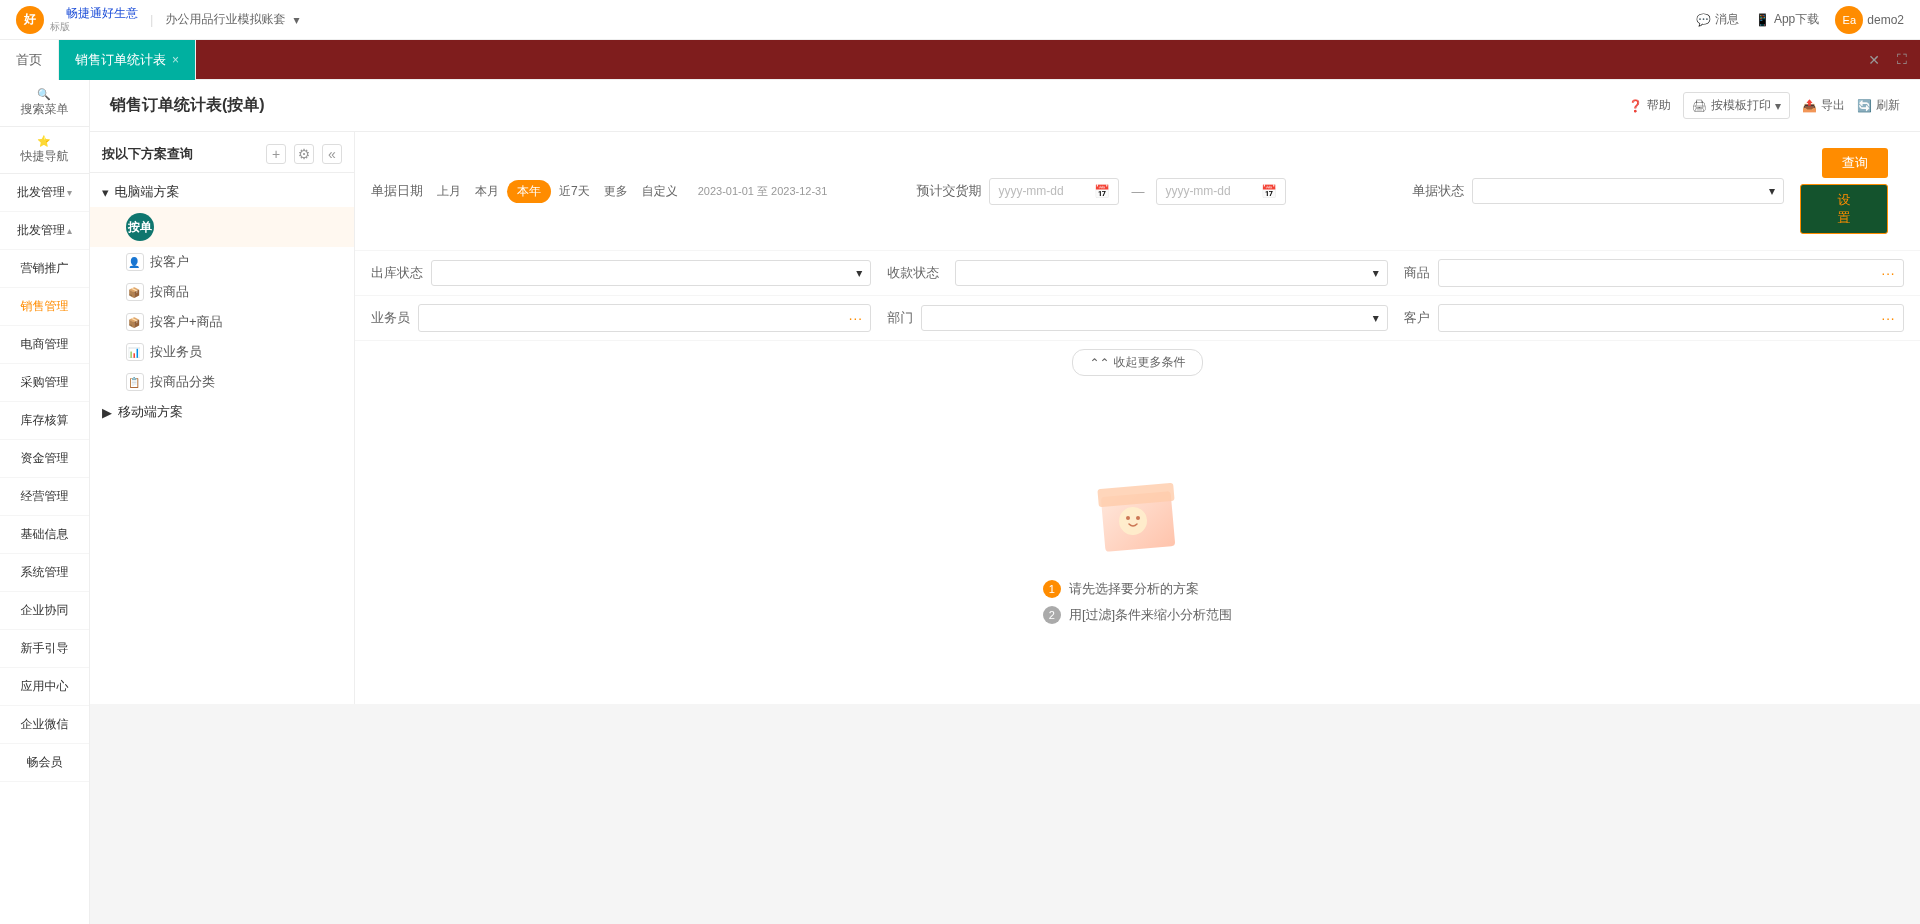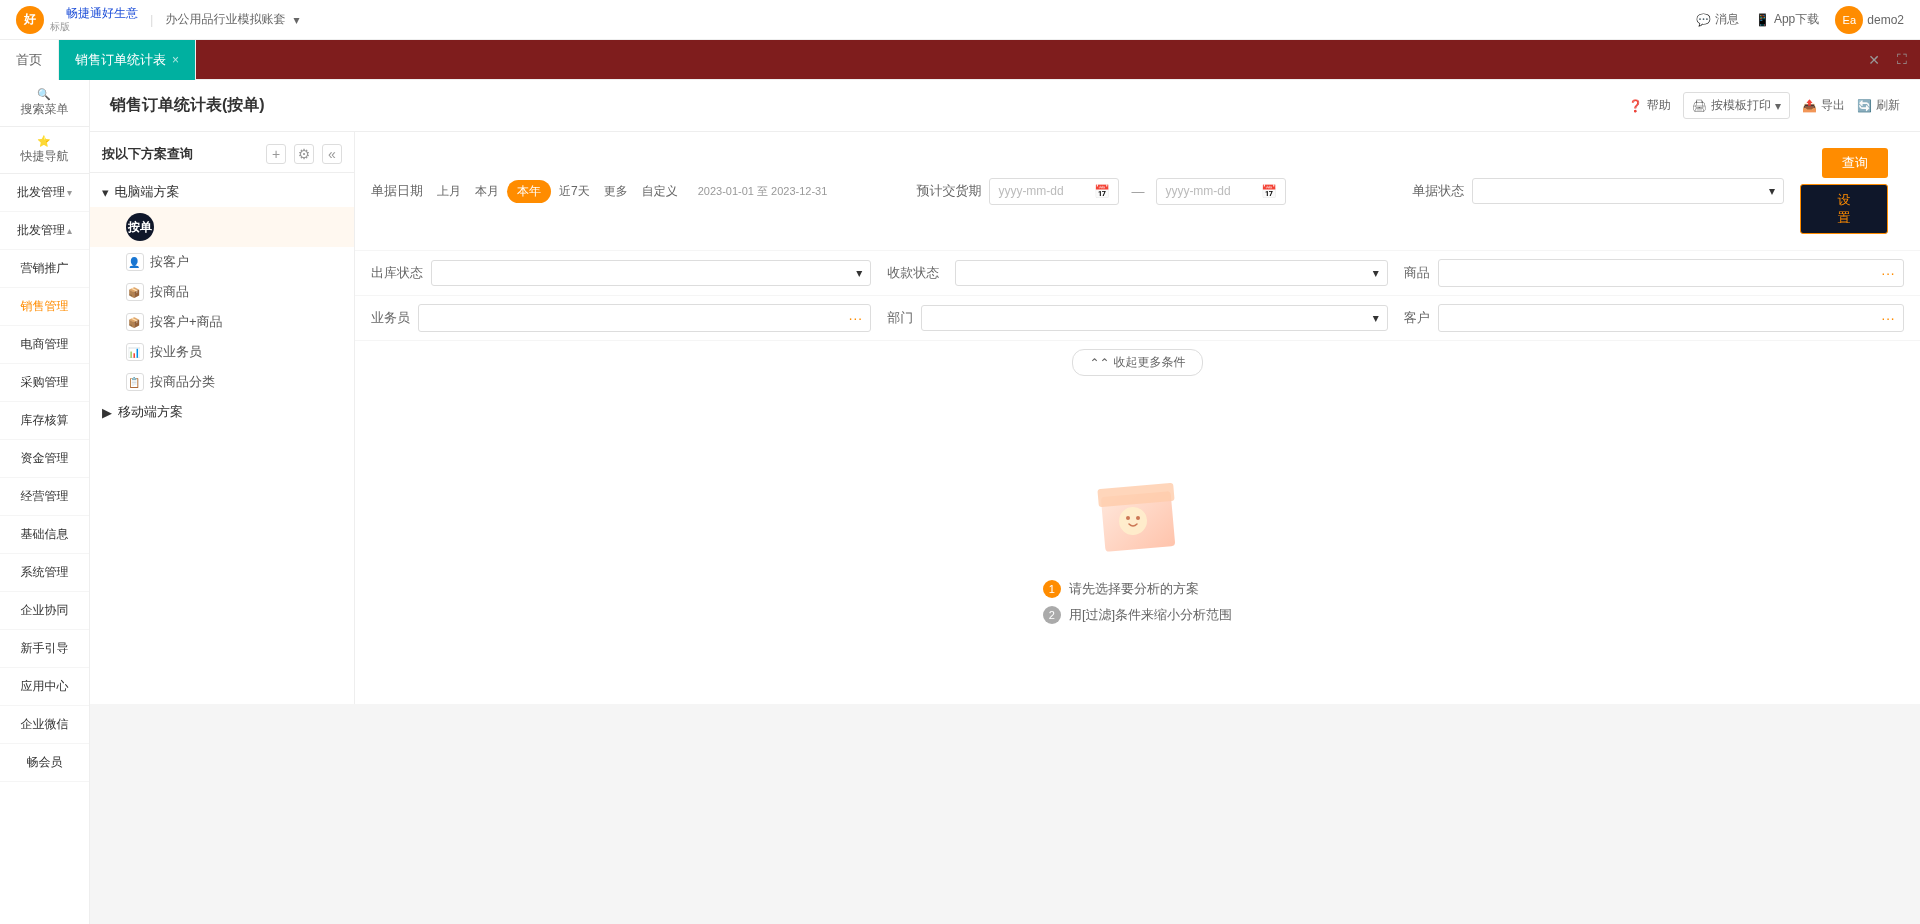--- a/index.html
+++ b/index.html
@@ -44,21 +44,21 @@
     
     .page-header { background: #fff; padding: 12px 20px; display: flex; align-items: center; justify-content: space-between; border-bottom: 1px solid #eee; }
     .page-title { font-size: 16px; font-weight: bold; color: #333; }
     .page-actions { display: flex; align-items: center; gap: 12px; }
     .action-btn { display: flex; align-items: center; gap: 4px; font-size: 12px; color: #666; cursor: pointer; }
     .action-btn.with-dropdown { border: 1px solid #ddd; padding: 4px 8px; border-radius: 3px; }
     .dots-btn { color: #ff8c00; font-size: 14px; cursor: pointer; }
 
     
     .query-btn { background: #ff8c00; color: #fff; border: none; padding: 6px 20px; border-radius: 3px; font-size: 13px; cursor: pointer; }
-    .reset-btn { background: #0f172a; color: #ff8c00; border: 1px solid #ff8c00; padding: 6px 32px; border-radius: 3px; font-size: 13px; cursor: pointer; }
+    .reset-btn { background: #14532d; color: #ff8c00; border: 1px solid #ff8c00; padding: 6px 32px; border-radius: 3px; font-size: 13px; cursor: pointer; }
 
     
     .left-panel { width: 265px; background: #fff; flex-shrink: 0; border-right: 1px solid #eee; padding: 8px 0; }
     .panel-toolbar { display: flex; align-items: center; padding: 4px 12px; gap: 8px; border-bottom: 1px solid #eee; padding-bottom: 8px; margin-bottom: 4px; }
     .panel-toolbar-label { font-size: 13px; color: #333; font-weight: bold; flex: 1; }
     .panel-icon-btn { width: 20px; height: 20px; display: flex; align-items: center; justify-content: center; cursor: pointer; color: #999; font-size: 14px; border: 1px solid #ddd; border-radius: 3px; }
     .scheme-group { padding-left: 0; }
     .scheme-group-header { display: flex; align-items: center; gap: 6px; padding: 6px 12px; font-size: 13px; color: #333; cursor: pointer; }
     .scheme-sub-item { padding: 6px 16px 6px 36px; font-size: 13px; cursor: pointer; display: flex; align-items: center; gap: 6px; color: #555; }
 
@@ -248,21 +248,21 @@
           <div class="panel-icon-btn">⚙</div>
           <div class="panel-icon-btn">«</div>
         </div>
 
         <div class="scheme-group">
           <div class="scheme-group-header">
             <span>▾</span>
             <span>电脑端方案</span>
           </div>
           <div class="scheme-sub-item active" style="color:#ff8c00;background:#fff8f0;">
-            <div style="width:28px;height:28px;border-radius:50%;background:#0f172a;display:flex;align-items:center;justify-content:center;color:#fff;font-size:12px;font-weight:bold;">按单</div>
+            <div style="width:28px;height:28px;border-radius:50%;background:#0f766e;display:flex;align-items:center;justify-content:center;color:#fff;font-size:12px;font-weight:bold;">按单</div>
           </div>
           <div class="scheme-sub-item">
             <div class="scheme-icon" style="width:18px;height:18px;border:1px solid #ddd;border-radius:3px;display:flex;align-items:center;justify-content:center;font-size:10px;color:#666;">👤</div>
             <span>按客户</span>
           </div>
           <div class="scheme-sub-item">
             <div class="scheme-icon" style="width:18px;height:18px;border:1px solid #ddd;border-radius:3px;display:flex;align-items:center;justify-content:center;font-size:10px;color:#666;">📦</div>
             <span>按商品</span>
           </div>
           <div class="scheme-sub-item">

